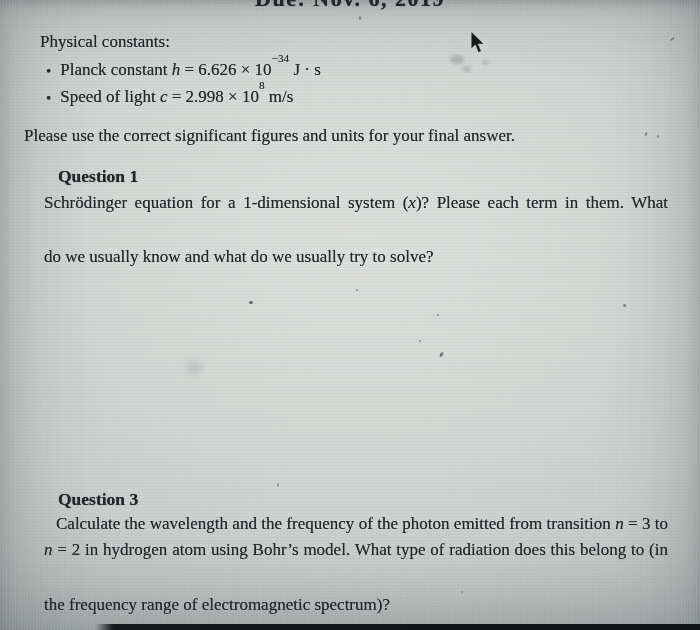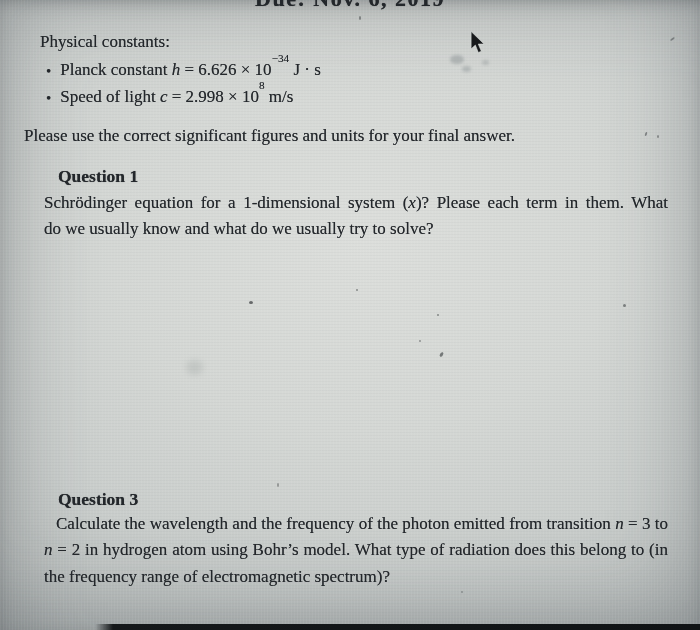--- a/index.html
+++ b/index.html
@@ -35,21 +35,21 @@
   .b1 { top: 60px; } .b2 { top: 87px; }
   .note-line { top: 126px; left: 24px; font-size: 17px; }
   .q-label { position: absolute; left: 14px; font-weight: bold; font-size: 17.5px;
     text-shadow: 0 0 0.7px rgba(25,28,31,0.75); margin-left: 44px; }
   .q1-label { top: 166px; } .q2-label { top: 489px; }
   .q-body { position: absolute; left: 44px; width: 624px; font-size: 17px;
     text-shadow: 0 0 0.6px rgba(35,39,43,0.6); }
   .q1-body { top: 190px; line-height: 25.6px; }
   .q2-body { top: 511px; line-height: 26.4px; }
   .jline { text-align: justify; text-align-last: justify; }
-  .jlast { text-align: left; text-align-last: left; }
+  .jlast { text-align: left; text-align-last: left; margin-top: 28px; }
   .indent { text-indent: 12px; }
   .q-body i { font-style: italic; }
   .q-body sup, .bullet-row sup {
     font-size: 66%; line-height: 0; position: relative; top: -0.55em; }
   .bullet-row i { font-style: italic; }
   
   .scan-bar {
     position: absolute; left: 95px; right: 0; top: 624px; height: 6px;
     background: linear-gradient(to right, rgba(18,21,23,0) 0, #15181a 18px, #101315 100%);
   }

